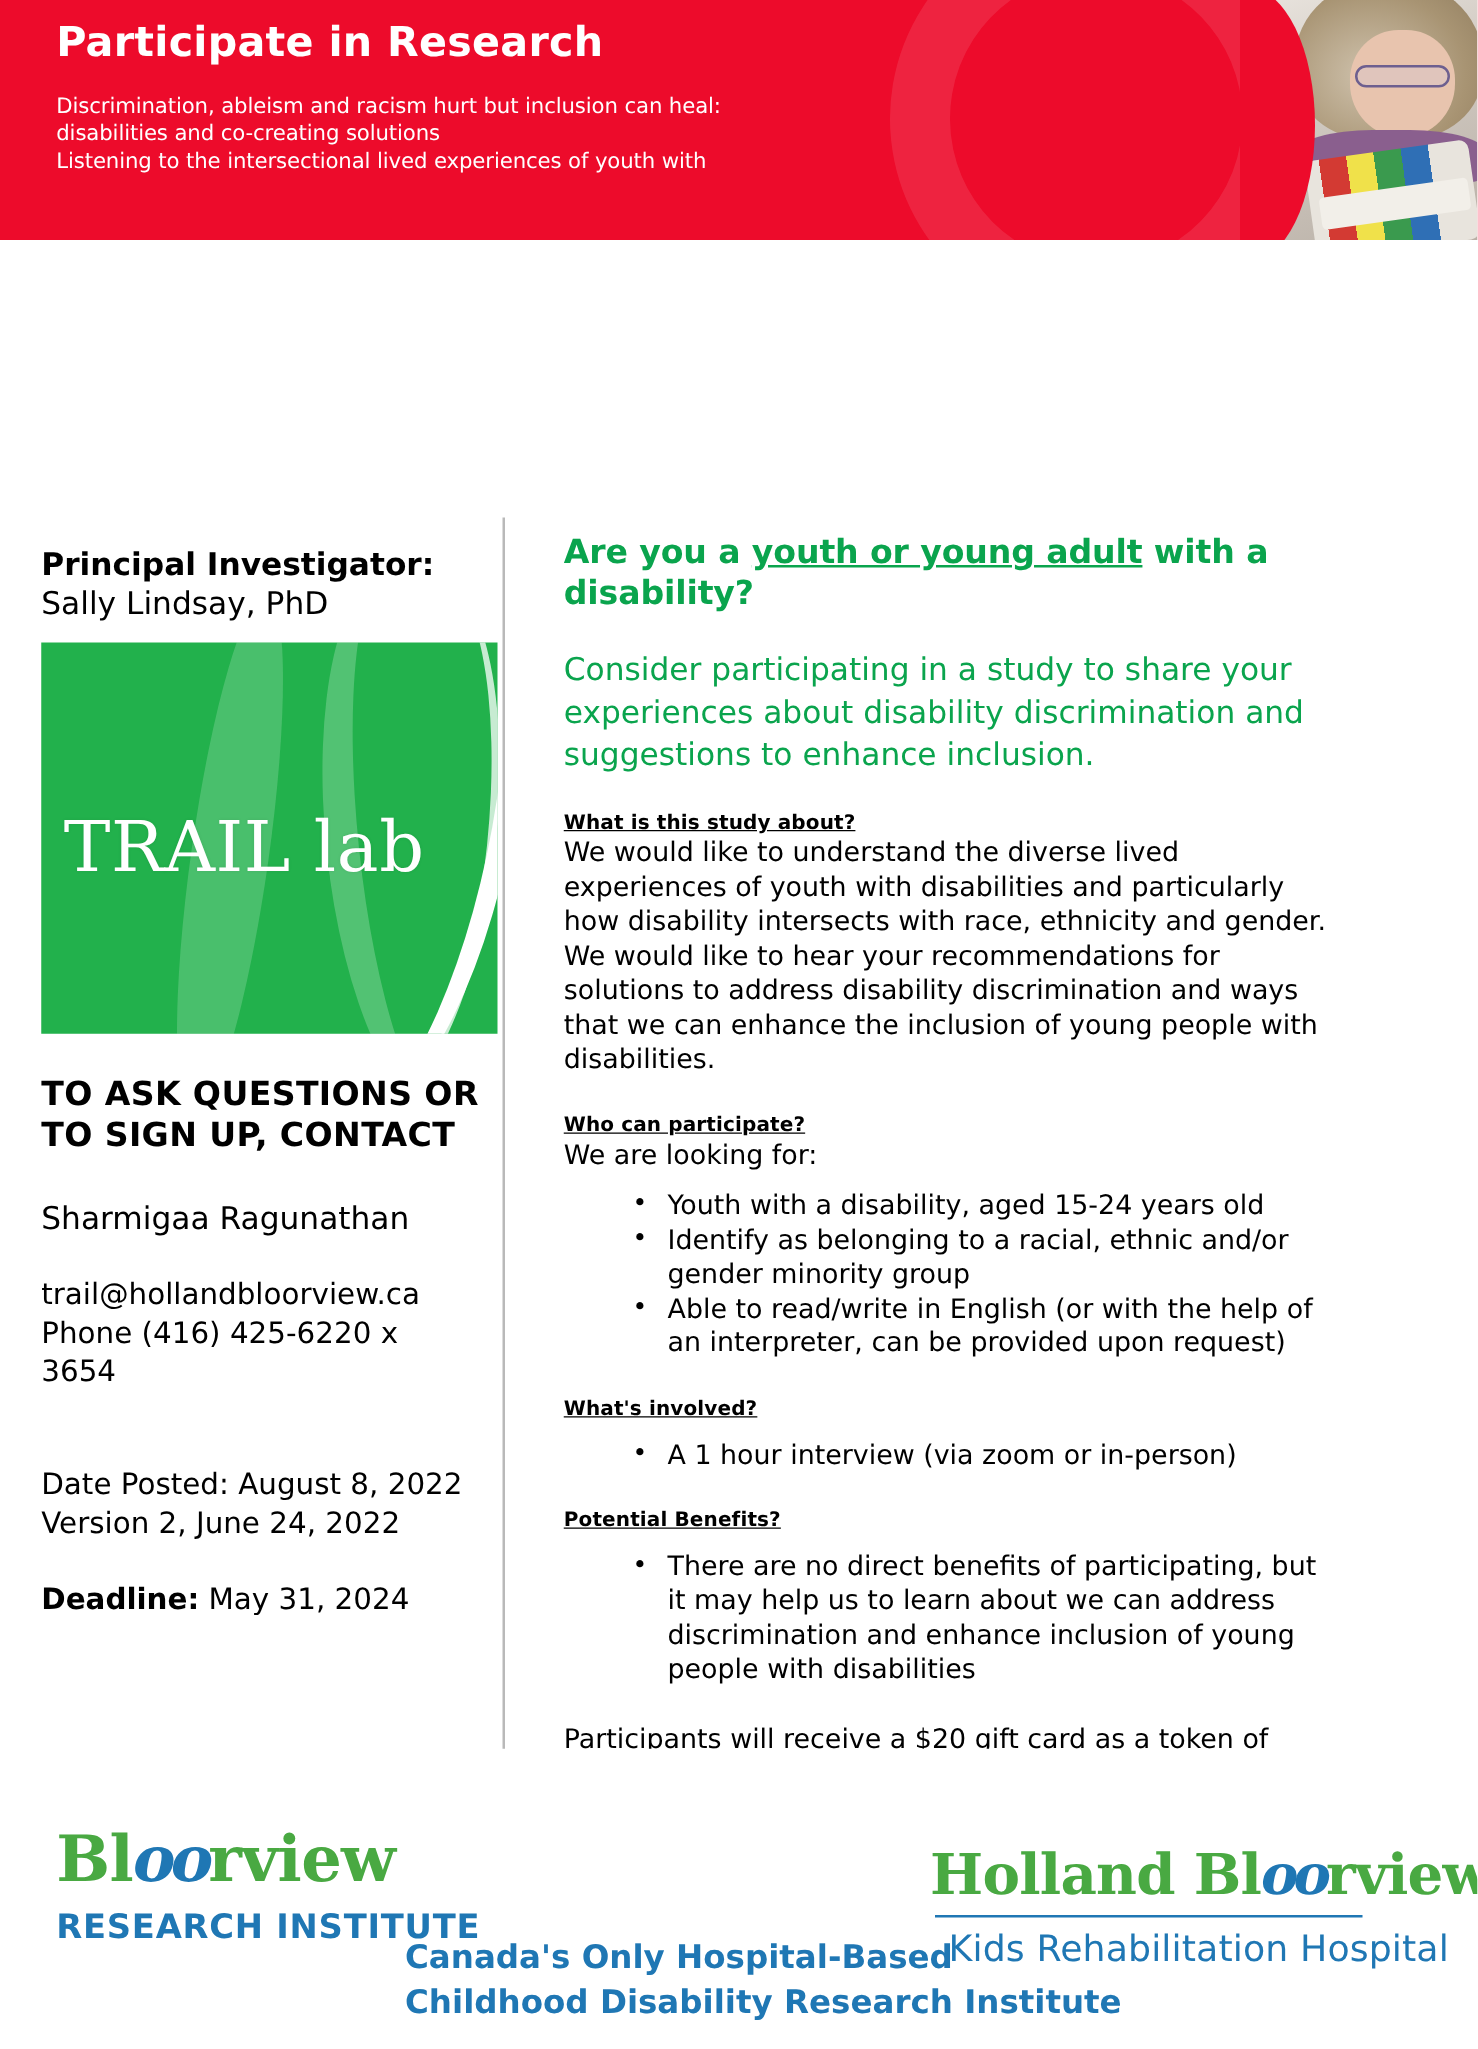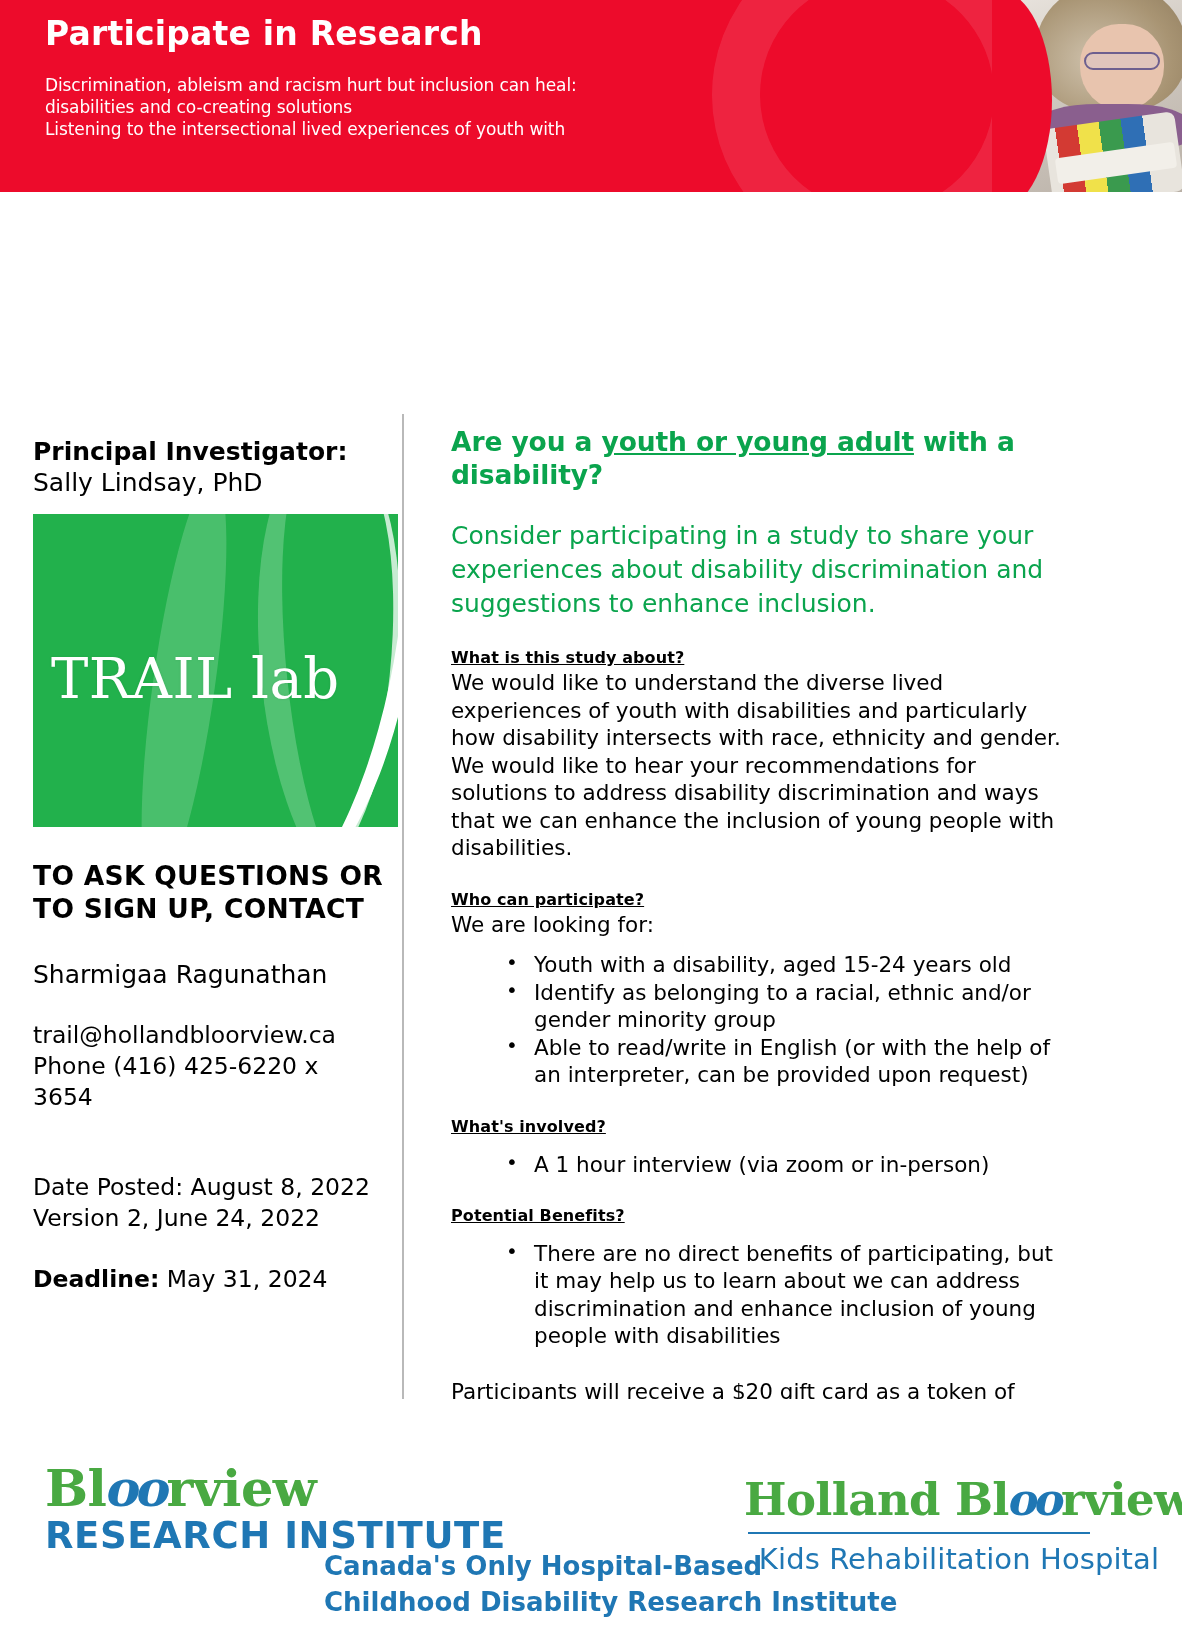--- a/index.html
+++ b/index.html
@@ -346,24 +346,25 @@
     line-height: 1;
     letter-spacing: -0.5px;
     white-space: nowrap;
   }
   .bloorview-word .oo {
     color: #1F77B4;
     font-style: italic;
     letter-spacing: -4px;
   }
   .ri-word {
-    font-size: 37px;
+    font-size: 27px;
     font-weight: 700;
     color: #1F77B4;
     letter-spacing: 0.6px;
+    margin-top: 12px;
     white-space: nowrap;
   }
   .footer-tagline {
     position: absolute;
     left: 312px;
     top: 150px;
     font-size: 26px;
     font-weight: 600;
     color: #1F77B4;
     line-height: 1.38;

